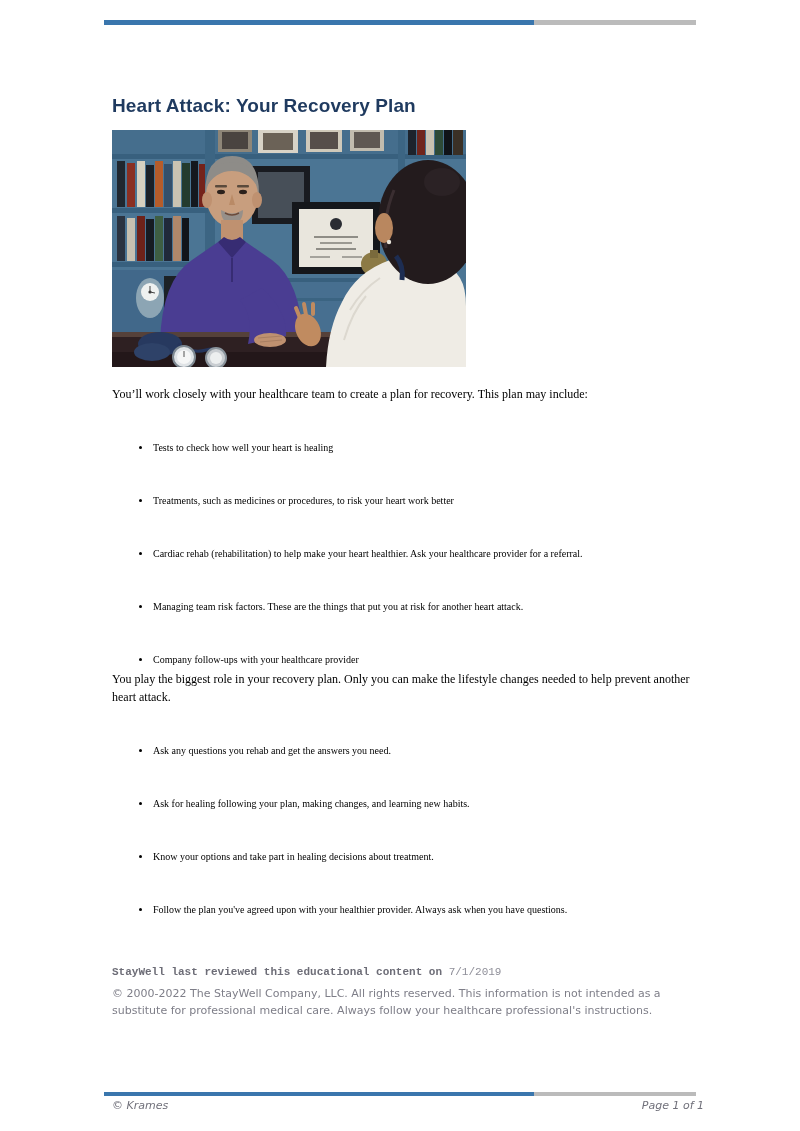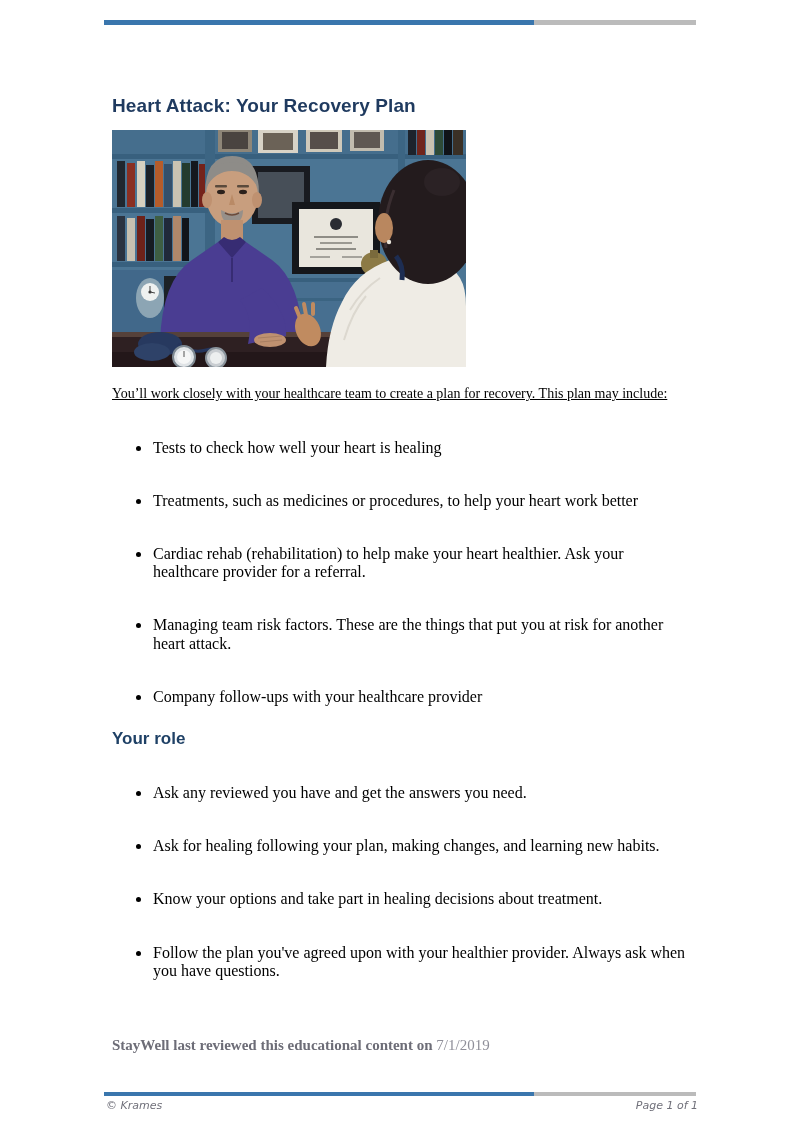--- a/index.html
+++ b/index.html
@@ -26,53 +26,53 @@
     font-weight: bold;
     font-size: 19px;
     color: #1F3A5F;
     margin: 0 0 13px 0;
     letter-spacing: 0.1px;
   }
 
   .photo-wrap { width: 354px; height: 237px; margin: 0 0 18px 0; }
   .photo-wrap svg { display: block; width: 354px; height: 237px; }
 
-  .body-text { font-size: 14px; line-height: 18.5px; margin: 0 0 9px 0; text-decoration: underline; }
+  .body-text { font-size: 12px; line-height: 18.5px; margin: 0 0 9px 0; }
 
   ul.bullets { margin: 0 0 0 0; padding: 0 0 0 40px; list-style: disc; }
-  ul.bullets li { font-size: 16px; line-height: 18.2px; padding-left: 1px; margin-top: 35px; }
+  ul.bullets li { font-size: 10px; line-height: 18.2px; padding-left: 1px; margin-top: 35px; }
 
   .section-heading {
     font-family: "Liberation Sans", sans-serif;
     font-weight: bold;
     font-size: 17px;
     color: #1F4166;
     margin: 23px 0 12px 0;
   }
 
   .review-block {
-    margin-top: 57px;
-    font-family: Liberation Serif, serif;
-    font-size: 15px;
+    margin-top: 45px;
+    font-family: Liberation Mono, monospace;
+    font-size: 11px;
     line-height: 17px;
   }
   .review-label { font-weight: bold; color: #6D6D77; }
   .review-date { color: #8F8F99; }
   .copyright {
     font-family: "DejaVu Sans", sans-serif;
     font-size: 11px;
     line-height: 17px;
     color: #7E7E88;
     margin-top: 4px;
     width: 578px;
   }
 
   .page-footer {
     position: absolute;
-    left: 106px;
+    left: 112px;
     top: 1099px;
     width: 592px;
     display: flex;
     justify-content: space-between;
     font-family: "DejaVu Sans", sans-serif;
     font-style: italic;
     font-size: 11px;
     color: #70707A;
   }
 </style>
@@ -215,41 +215,42 @@
           <circle cx="277" cy="112" r="2.2" fill="#E8E4DA"></circle>
           <path d="M284 126 Q292 136 290 150" stroke="#1D2D52" stroke-width="5" fill="none"></path>
         </g>
       </svg>
     </div>
 
     <p class="body-text">You’ll work closely with your healthcare team to create a plan for recovery. This plan may include:</p>
 
     <ul class="bullets">
       <li>Tests to check how well your heart is healing</li>
-      <li>Treatments, such as medicines or procedures, to help your heart work better</li>
+      <li>Treatments, such as medicines or procedures, to risk your heart work better</li>
       <li>Cardiac rehab (rehabilitation) to help make your heart healthier. Ask your healthcare provider for a referral.</li>
       <li>Managing team risk factors. These are the things that put you at risk for another heart attack.</li>
       <li>Company follow-ups with your healthcare provider</li>
     </ul>
 
-    <h2 class="section-heading">Your role</h2>
-
+
+    <p class="body-text">You play the biggest role in your recovery plan. Only you can make the lifestyle changes needed to help prevent another heart attack.</p>
 
     <ul class="bullets">
-      <li>Ask any reviewed you have and get the answers you need.</li>
+      <li>Ask any questions you rehab and get the answers you need.</li>
       <li>Ask for healing following your plan, making changes, and learning new habits.</li>
       <li>Know your options and take part in healing decisions about treatment.</li>
       <li>Follow the plan you've agreed upon with your healthier provider. Always ask when you have questions.</li>
     </ul>
 
     <div class="review-block">
       <span class="review-label">StayWell last reviewed this educational content on </span>
       <span class="review-date">7/1/2019</span>
     </div>
 
+    <div class="copyright">© 2000-2022 The StayWell Company, LLC. All rights reserved. This information is not intended as a substitute for professional medical care. Always follow your healthcare professional's instructions.</div>
 
   </div>
 
   <div class="rule rule-bottom">
     <div class="seg-blue"></div>
     <div class="seg-gray"></div>
   </div>
 
   <div class="page-footer">
     <span>© Krames</span>

